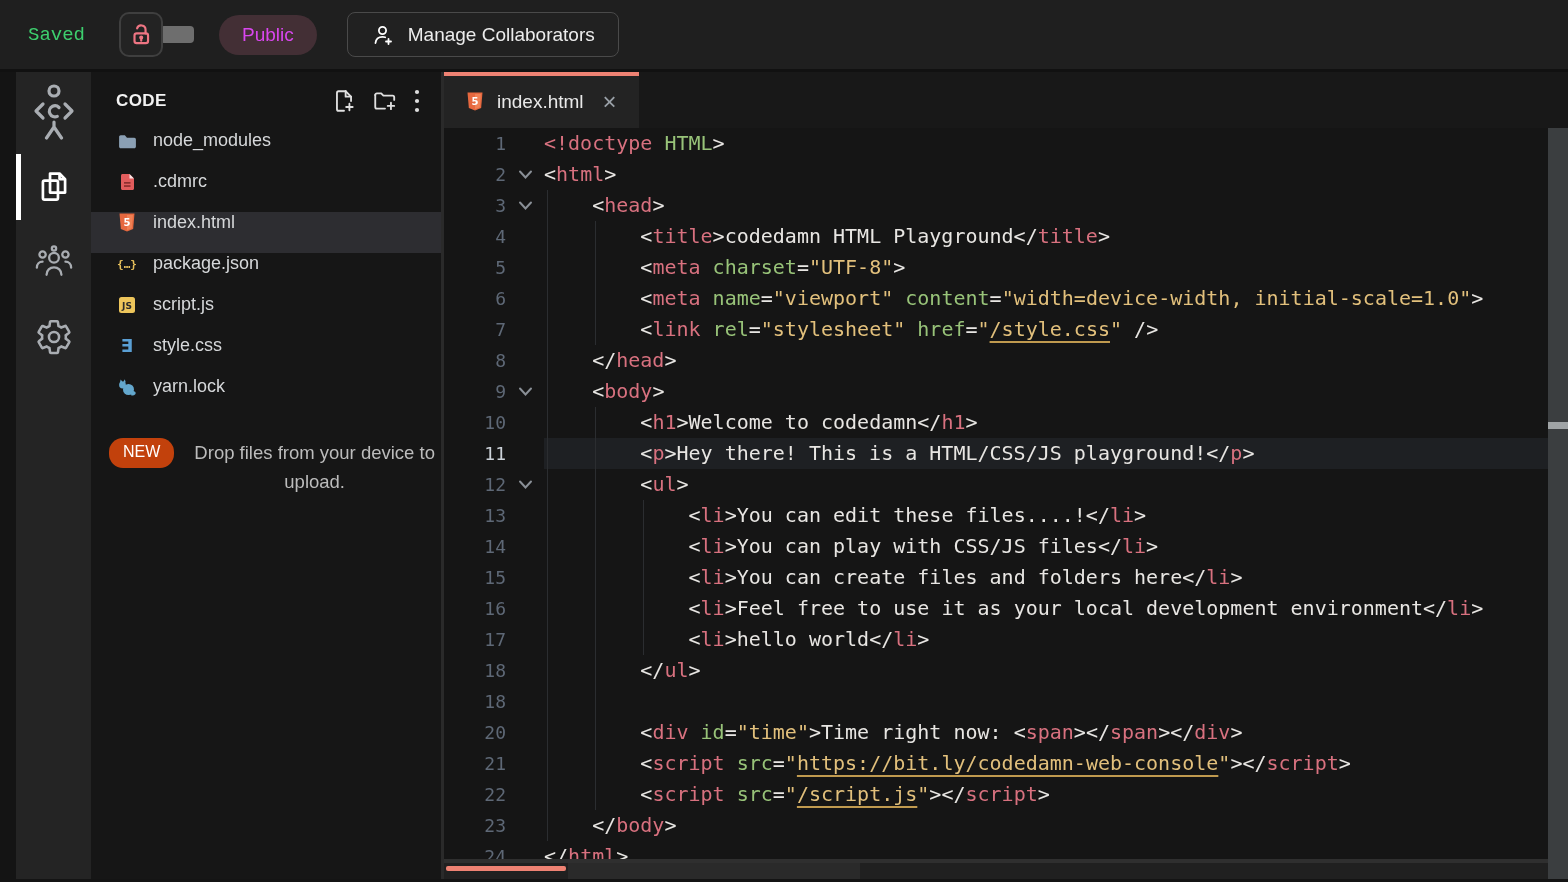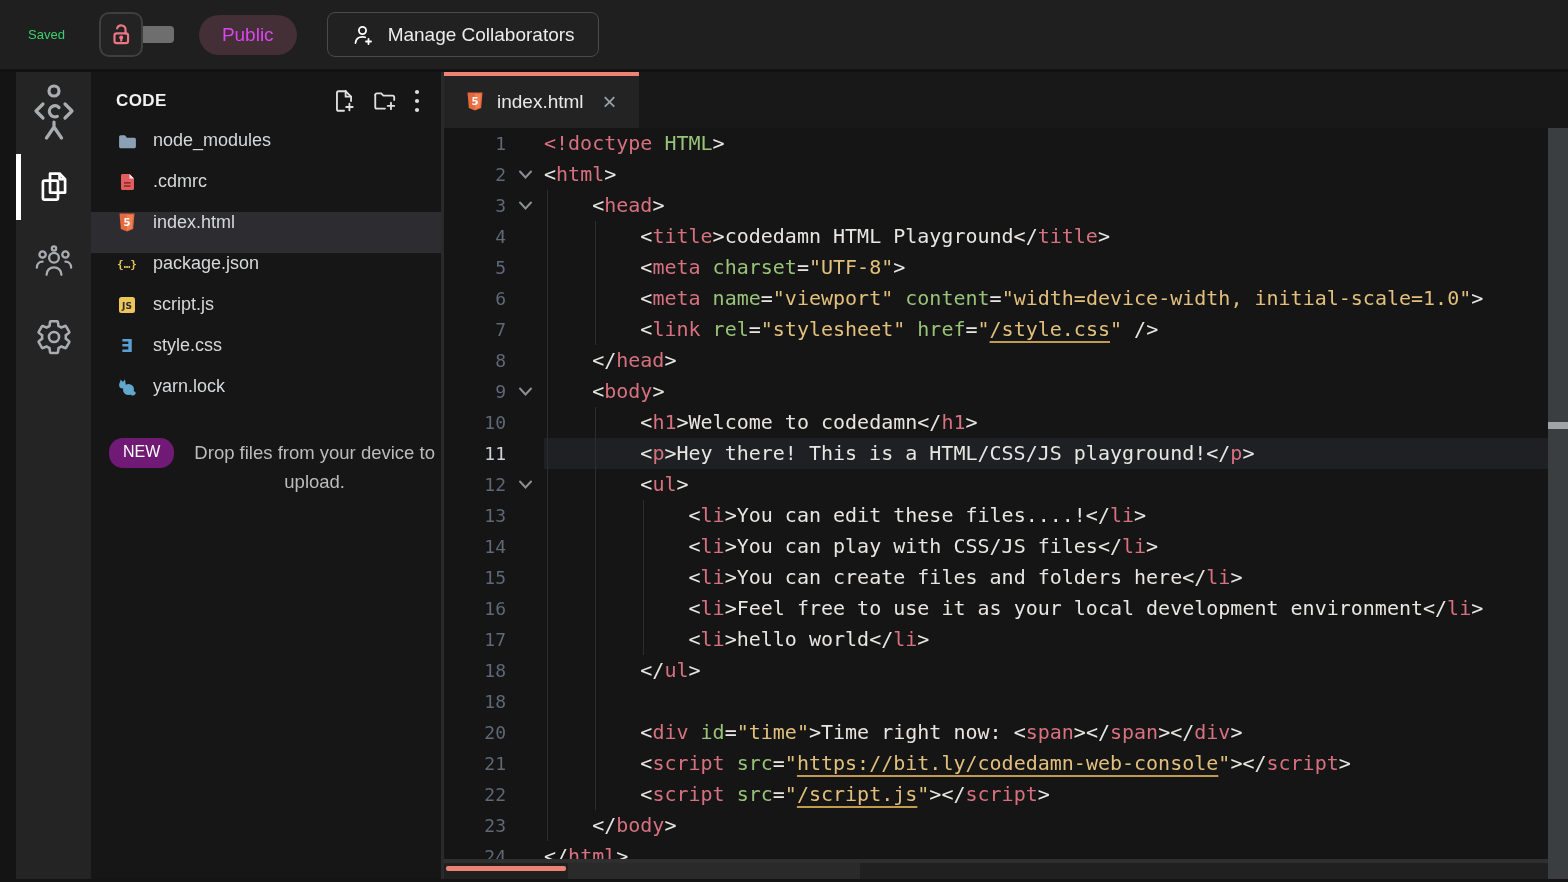--- a/index.html
+++ b/index.html
@@ -2,21 +2,21 @@
 <html><head>
 <meta charset="utf-8">
 <style>
   * { margin:0; padding:0; box-sizing:border-box; }
   html,body { width:1568px; height:882px; overflow:hidden; background:#141414;
               font-family:"Liberation Sans", sans-serif; }
 
   
   .topbar { height:72px; background:#1f1f1f; border-bottom:3px solid #111;
             display:flex; align-items:center; padding-left:28px; }
-  .saved { color:#3dcf6e; font-size:13px; }
+  .saved { color:#3dcf6e; font-size:19px;font-family:Liberation Mono, monospace; }
   .lock-toggle { display:flex; align-items:center; margin-left:34px; position:relative; }
   .lock-box { width:44px; height:45px; border:2px solid #3f3f3f; border-radius:10px;
               background:#232323; display:flex; align-items:center; justify-content:center; z-index:2; }
   .lock-knob { width:34px; height:17px; background:#6e6e6e; border-radius:4px; margin-left:-3px; }
   .public-badge { margin-left:25px; background:#432f35; color:#d946ef; font-size:19px;
                   padding:9px 23px; border-radius:999px; }
   .collab-btn { margin-left:30px; height:45px; display:flex; align-items:center; gap:13px;
                 background:#212121; border:1px solid #4a4a4a; border-radius:8px;
                 padding:0 23px; color:#ececec; font-size:19px; cursor:pointer; }
 
@@ -37,21 +37,21 @@
   .explorer-header { height:58px; display:flex; align-items:center; padding:0 20px 0 25px; }
   .explorer-title { color:#f2f2f2; font-size:17px; font-weight:bold; letter-spacing:.4px; }
   .explorer-actions { margin-left:auto; display:flex; align-items:center; gap:14px; }
   .explorer-actions .act { display:flex; align-items:center; justify-content:center; cursor:pointer; }
   .file-row { height:41px; display:flex; align-items:flex-start; gap:15px; padding-left:25px;
               cursor:pointer; }
   .file-row.selected { background:#2d2d31; }
   .file-icon { width:22px; height:22px; display:flex; align-items:center; justify-content:center; }
   .file-name { color:#d6d8da; font-size:18px; }
   .upload-hint { display:flex; margin-top:21px; padding-left:18px; gap:14px; }
-  .new-badge { background:#701a75; color:#ffffff; font-size:16px; border-radius:14px;
+  .new-badge { background:#c2410c; color:#ffffff; font-size:16px; border-radius:14px;
                padding:5px 14px; height:30px; flex-shrink:0; }
   .hint-text { color:#bcbcbc; font-size:18.5px; line-height:29px; width:268px; text-align:center; }
 
   
   .editor { flex:1; display:flex; flex-direction:column; background:#151515; position:relative; }
   .tabbar { height:56px; background:#181818; display:flex; flex-shrink:0; }
   .tab { width:195px; background:#232323; border-top:4px solid #ee8273;
          display:flex; align-items:center; gap:11px; padding-left:20px; cursor:pointer; }
   .tab-label { color:#e9e9e9; font-size:19px; }
   .tab-close { color:#9aa1a8; font-size:24px; margin-left:8px; line-height:1; cursor:pointer; }

